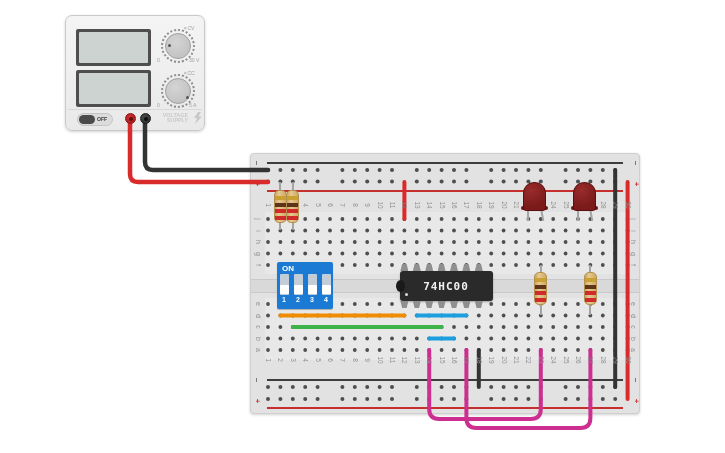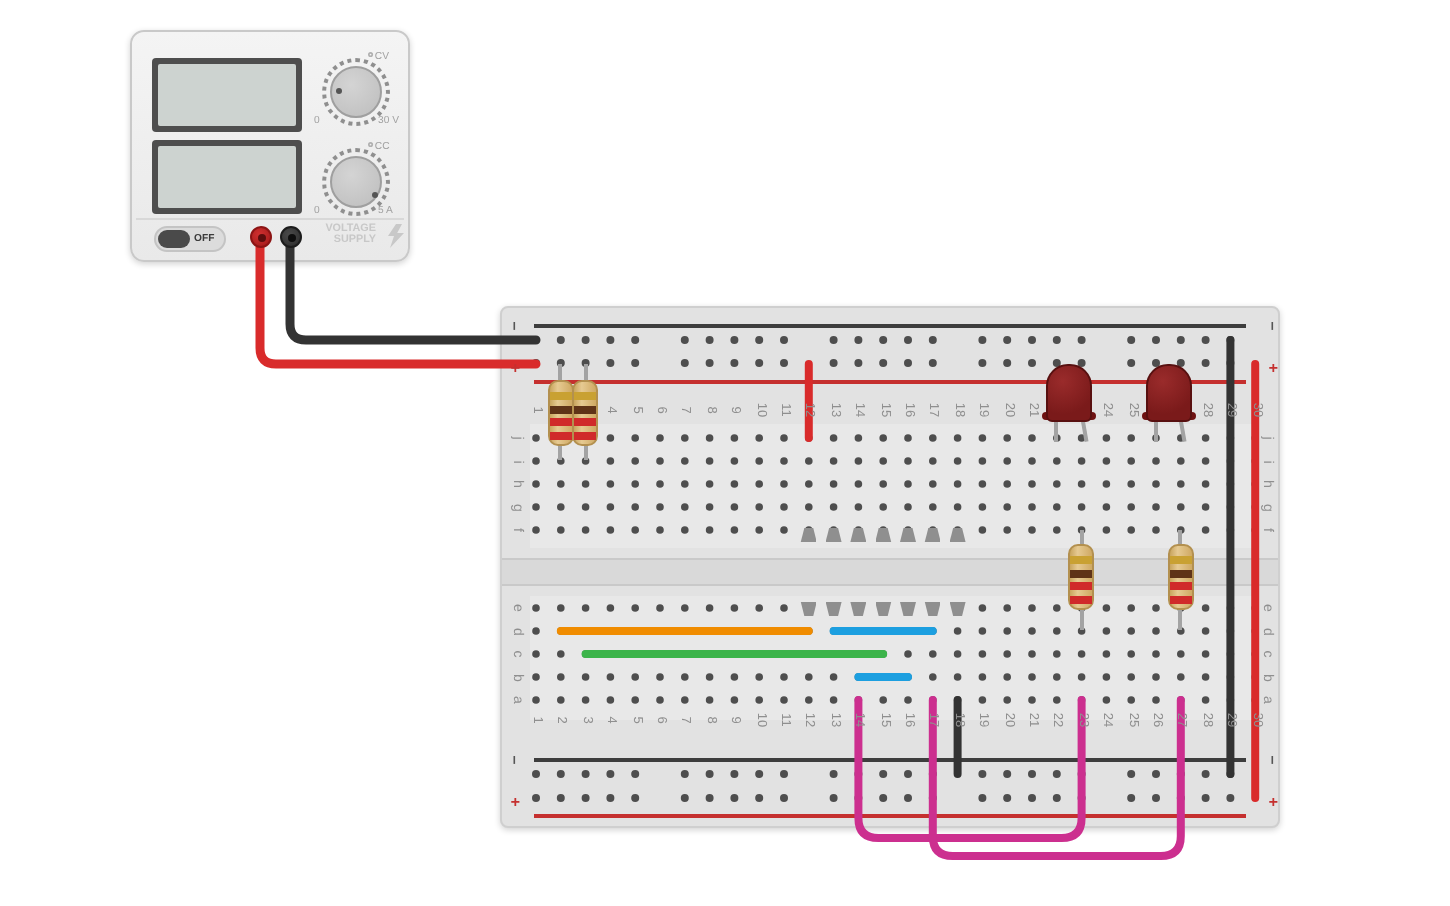--- a/index.html
+++ b/index.html
@@ -537,21 +537,45 @@
     <path class="wire" stroke-width="4" d="M292.8,327 L441.6,327" stroke="#3cb44a"></path>
     <path class="wire" stroke-width="4" d="M416.8,315.5 L466.4,315.5" stroke="#1c9fe0"></path>
     <path class="wire" stroke-width="4" d="M429.2,338.5 L454,338.5" stroke="#1c9fe0"></path>
     <path class="wire" stroke-width="4" d="M478.8,350 L478.8,387" stroke="#333333"></path>
     <path class="wire" stroke-width="4" d="M429.2,350 L429.2,409 Q429.2,419 439.2,419 L530.8,419 Q540.8,419 540.8,409 L540.8,350" stroke="#cc2f8f"></path>
     <path class="wire" stroke-width="4" d="M466.4,350 L466.4,418 Q466.4,428 476.4,428 L580.4,428 Q590.4,428 590.4,418 L590.4,350" stroke="#cc2f8f"></path>
   </svg>
 
   <div class="abs" id="overlay" style="left:0;top:0;width:725px;height:453px;">
 
-
+    <div class="dip" id="dip" style="left: 277px; top: 262px; width: 56px; height: 47px; background: rgb(26, 122, 212);">
+      <div class="dip-on" style="left:5px;top:2px;">ON</div>
+    <div class="dip-track" style="left: 2.5px; top: 12px;">
+          <div class="dip-knob" style="top: 11px;"></div>
+        </div>
+        <div class="dip-num" style="left: 2px; top: 34px;">1</div>
+        <div class="dip-track" style="left: 16.5px; top: 12px;">
+          <div class="dip-knob" style="top: 11px;"></div>
+        </div>
+        <div class="dip-num" style="left: 16px; top: 34px;">2</div>
+        <div class="dip-track" style="left: 30.5px; top: 12px;">
+          <div class="dip-knob" style="top: 11px;"></div>
+        </div>
+        <div class="dip-num" style="left: 30px; top: 34px;">3</div>
+        <div class="dip-track" style="left: 44.5px; top: 12px;">
+          <div class="dip-knob" style="top: 11px;"></div>
+        </div>
+        <div class="dip-num" style="left: 44px; top: 34px;">4</div>
+      </div>
+
+    <div class="ic" id="ic" style="left:399.5px;top:271px;width:93px;height:30px;">
+      <div class="ic-notch"></div>
+      <div class="ic-label">74HC00</div>
+      <div class="ic-dot" style="left:5px;top:22px;"></div>
+    </div>
 
     <div class="terminal" style="left:124.5px;top:112.5px;background:radial-gradient(circle at 40% 35%,#d03030,#a01818);border:1px solid #8c1414;">
       <div class="terminal-inner" style="background:#5c0d0d;"></div>
     </div>
     <div class="terminal" style="left:139.5px;top:112.5px;background:radial-gradient(circle at 40% 35%,#4a4a4a,#2b2b2b);border:1px solid #1c1c1c;">
       <div class="terminal-inner" style="background:#0e0e0e;"></div>
     </div>
   <div class="colnum" style="left: 259px; top: 201px;">1</div>
       <div class="colnum" style="left: 259px; top: 356px;">1</div>
       <div class="colnum" style="left: 271.4px; top: 201px;">2</div>

